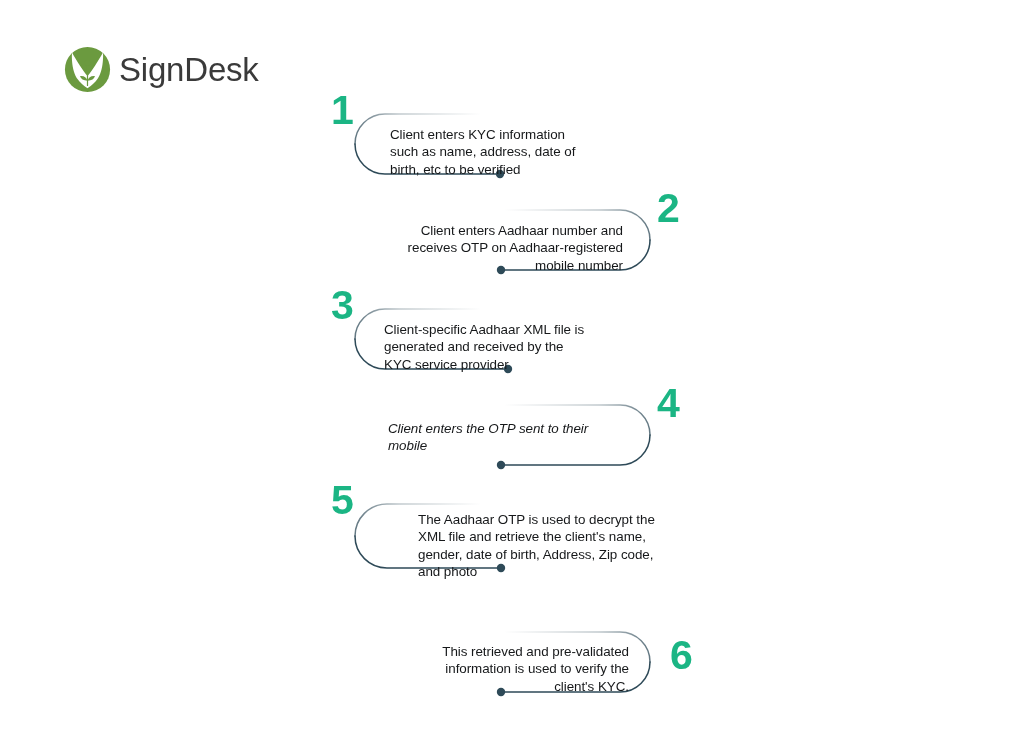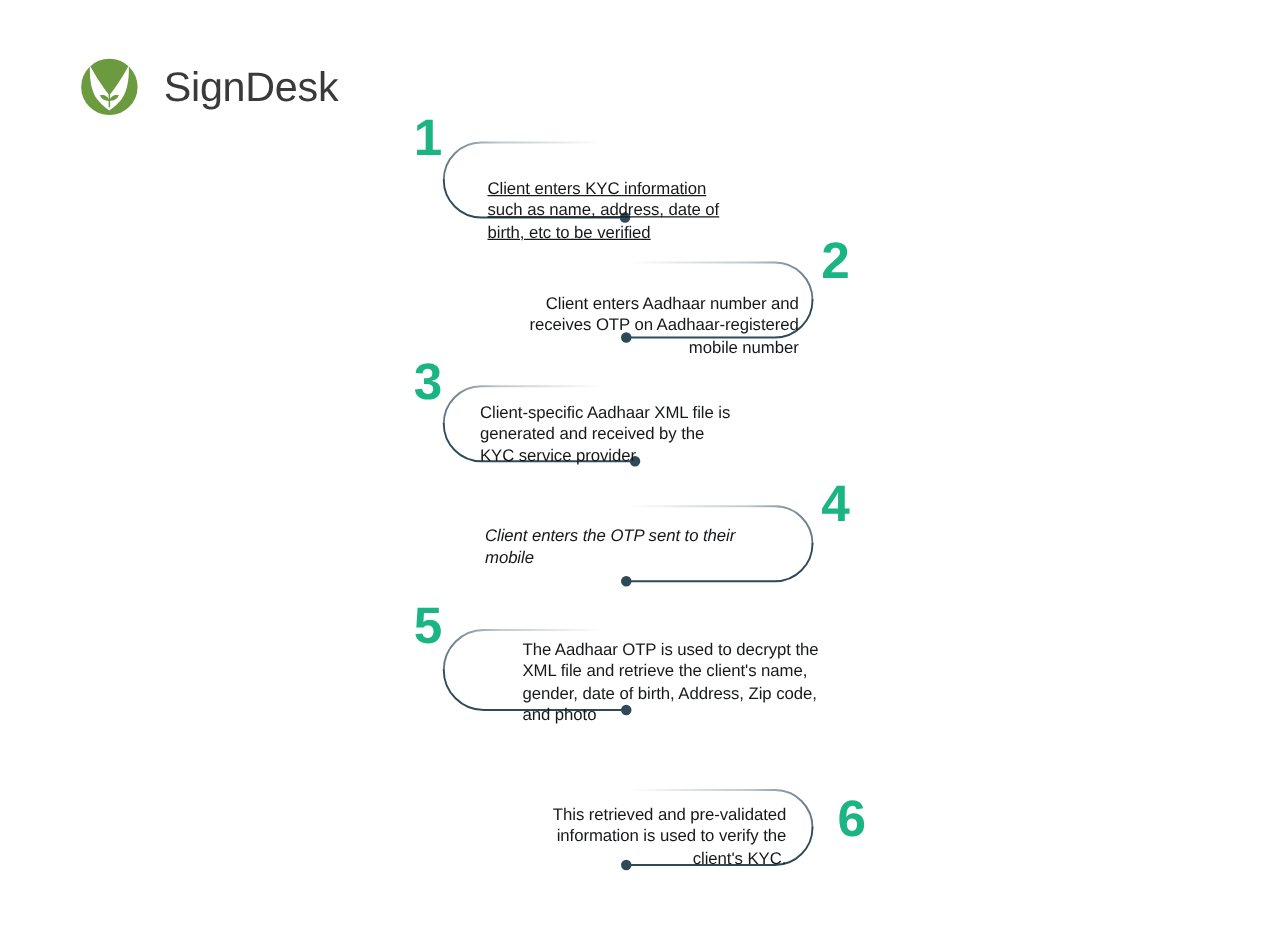--- a/index.html
+++ b/index.html
@@ -16,21 +16,21 @@
     -webkit-font-smoothing: antialiased;
   }
 
   
   #brand {
     position: absolute;
     left: 64px;
     top: 46px;
     display: flex;
     align-items: center;
-    gap: 20px;
+    gap: 8px;
   }
   #brand .mark {
     width: 47px;
     height: 47px;
     flex: 0 0 auto;
     display: block;
   }
   #brand .wordmark {
     font-size: 33px;
     font-weight: 400;
@@ -98,40 +98,40 @@
         <stop offset="1" stop-color="#2e4a58" stop-opacity="0"></stop>
       </linearGradient>
     </defs>
 
     <path d="M150 24 L54 24 A30 30 0 0 0 24 54" fill="none" stroke="url(#fadeTop1)" stroke-width="1.5" stroke-linecap="round"></path>
 
     <path d="M24 54 A30 30 0 0 0 54 84 L168 84" fill="none" stroke="#2e4a58" stroke-width="1.5" stroke-linecap="round"></path>
     <circle cx="169" cy="84" r="4.2" fill="#2e4a58"></circle>
   </svg>
   <div class="numeral" style="left:0px; top:0px;">1</div>
-  <div class="body" style="left:59px; top:52px; width:230px;text-decoration:underline;">Client enters KYC information
+  <div class="body" style="left:59px; top:36px; width:230px;">Client enters KYC information
 such as name, address, date of
 birth, etc to be verified</div>
 </div>
 
 <div class="step right-open s2" style="left:345px; top:188px; width:360px; height:108px;">
   <svg class="bracket" width="360" height="108" viewBox="0 0 360 108">
     <defs>
       <linearGradient id="fadeTop2" x1="1" y1="0" x2="0" y2="0">
         <stop offset="0" stop-color="#2e4a58" stop-opacity="0.75"></stop>
         <stop offset="0.35" stop-color="#2e4a58" stop-opacity="0.30"></stop>
         <stop offset="1" stop-color="#2e4a58" stop-opacity="0"></stop>
       </linearGradient>
     </defs>
     <path d="M159 22 L275 22 A30 30 0 0 1 305 52" fill="none" stroke="url(#fadeTop2)" stroke-width="1.5" stroke-linecap="round"></path>
     <path d="M305 52 A30 30 0 0 1 275 82 L157 82" fill="none" stroke="#2e4a58" stroke-width="1.5" stroke-linecap="round"></path>
     <circle cx="156" cy="82" r="4.2" fill="#2e4a58"></circle>
   </svg>
   <div class="numeral" style="left:312px; top:0px;">2</div>
-  <div class="body" style="left:44px; top:34px; width:250px;margin-top:12px;">Client enters Aadhaar number and
+  <div class="body" style="left:28px; top:34px; width:250px;">Client enters Aadhaar number and
 receives OTP on Aadhaar-registered
 mobile number</div>
 </div>
 
 <div class="step left-open s3" style="left:331px; top:285px; width:360px; height:108px;">
   <svg class="bracket" width="360" height="108" viewBox="0 0 360 108">
     <defs>
       <linearGradient id="fadeTop3" x1="0" y1="0" x2="1" y2="0">
         <stop offset="0" stop-color="#2e4a58" stop-opacity="0.75"></stop>
         <stop offset="0.35" stop-color="#2e4a58" stop-opacity="0.30"></stop>

